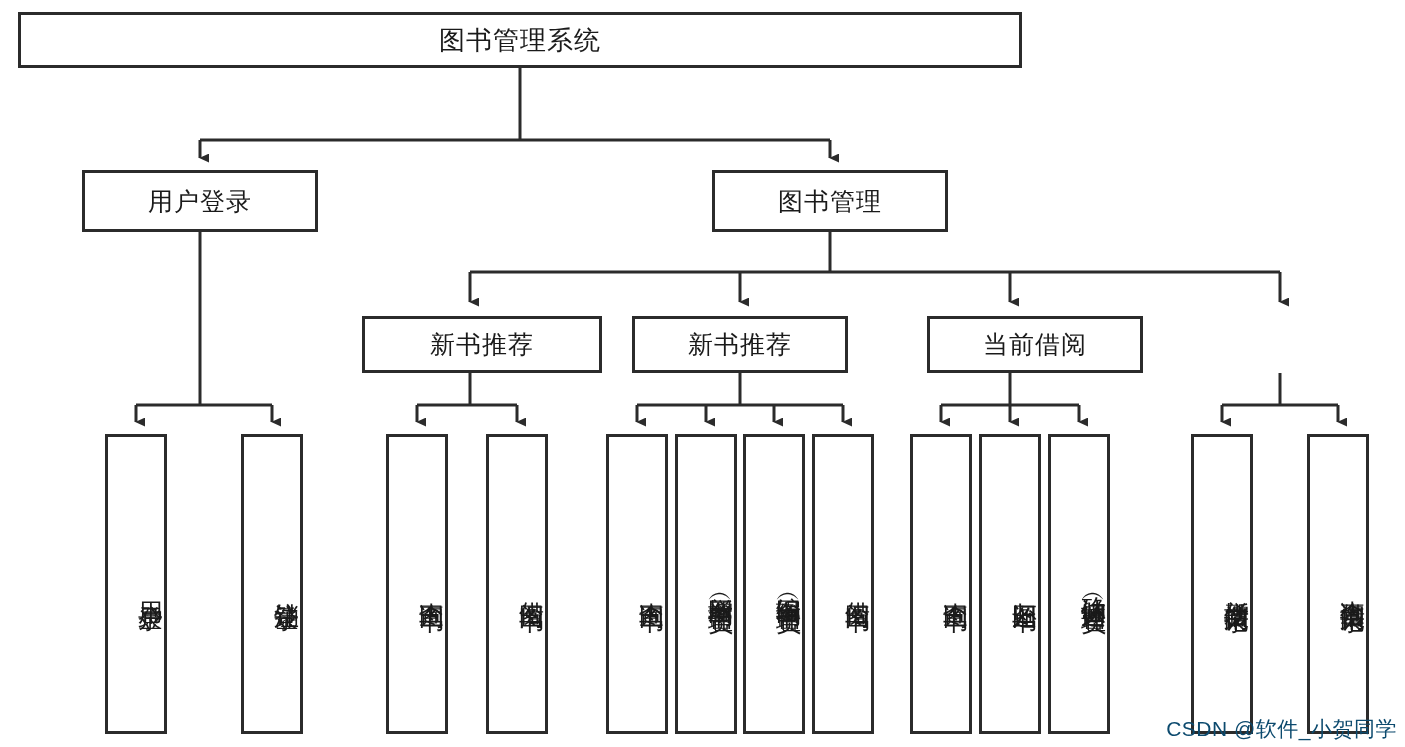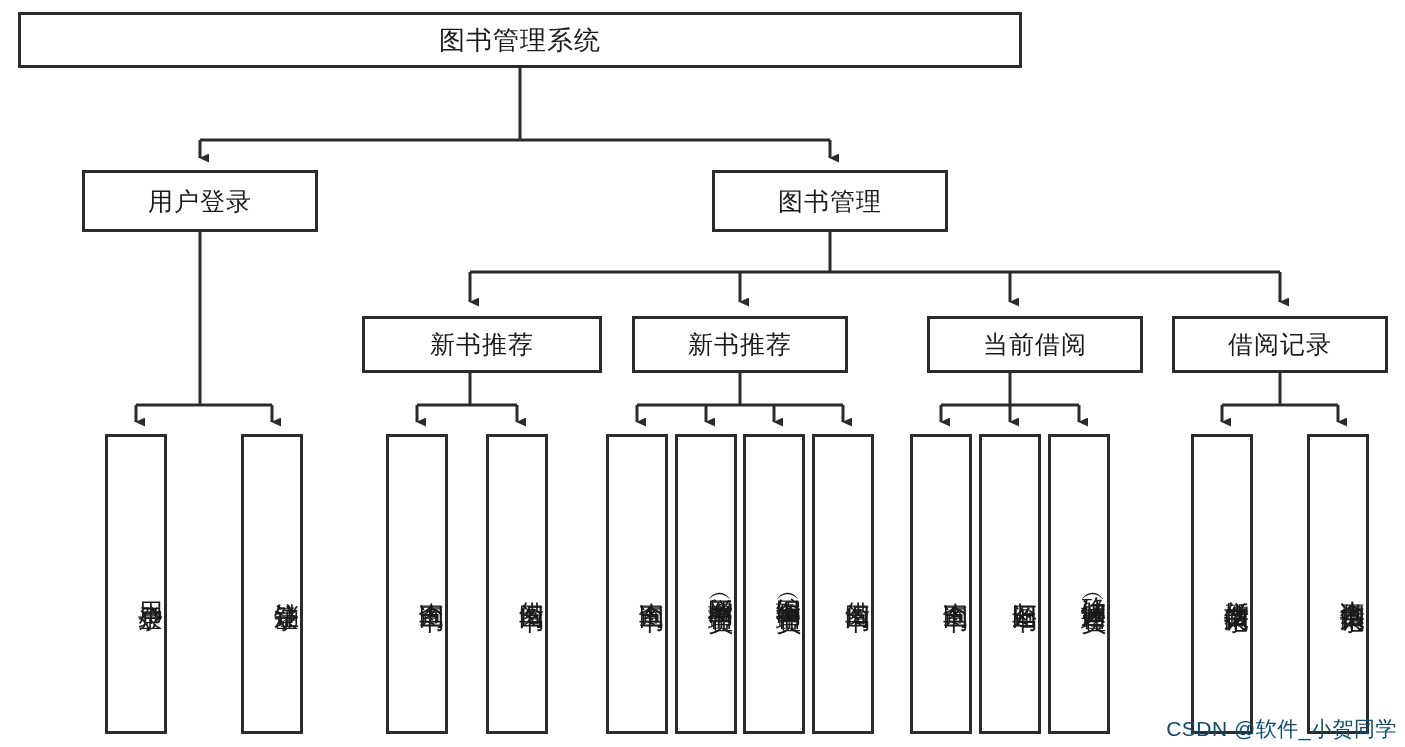--- a/index.html
+++ b/index.html
@@ -133,23 +133,20 @@
 
   <div class="node node-h" style="left:362px; top:316px; width:240px; height:57px;">
     <span>新书推荐</span>
   </div>
   <div class="node node-h" style="left:632px; top:316px; width:216px; height:57px;">
     <span>新书推荐</span>
   </div>
   <div class="node node-h" style="left:902px; top:316px; width:216px; height:57px;margin-left:25px;">
     <span>当前借阅</span>
   </div>
-  <div class="node node-h" style="left:1172px; top:316px; width:216px; height:57px;">
-    <span>借阅记录</span>
-  </div>
 
   <div class="node node-v" style="left:105px; top:434px; width:62px; height:300px;">
     <span>用户登录</span>
   </div>
   <div class="node node-v" style="left:241px; top:434px; width:62px; height:300px;">
     <span>注销登录</span>
   </div>
 
   <div class="node node-v" style="left:386px; top:434px; width:62px; height:300px;">
     <span>查询图书</span>

